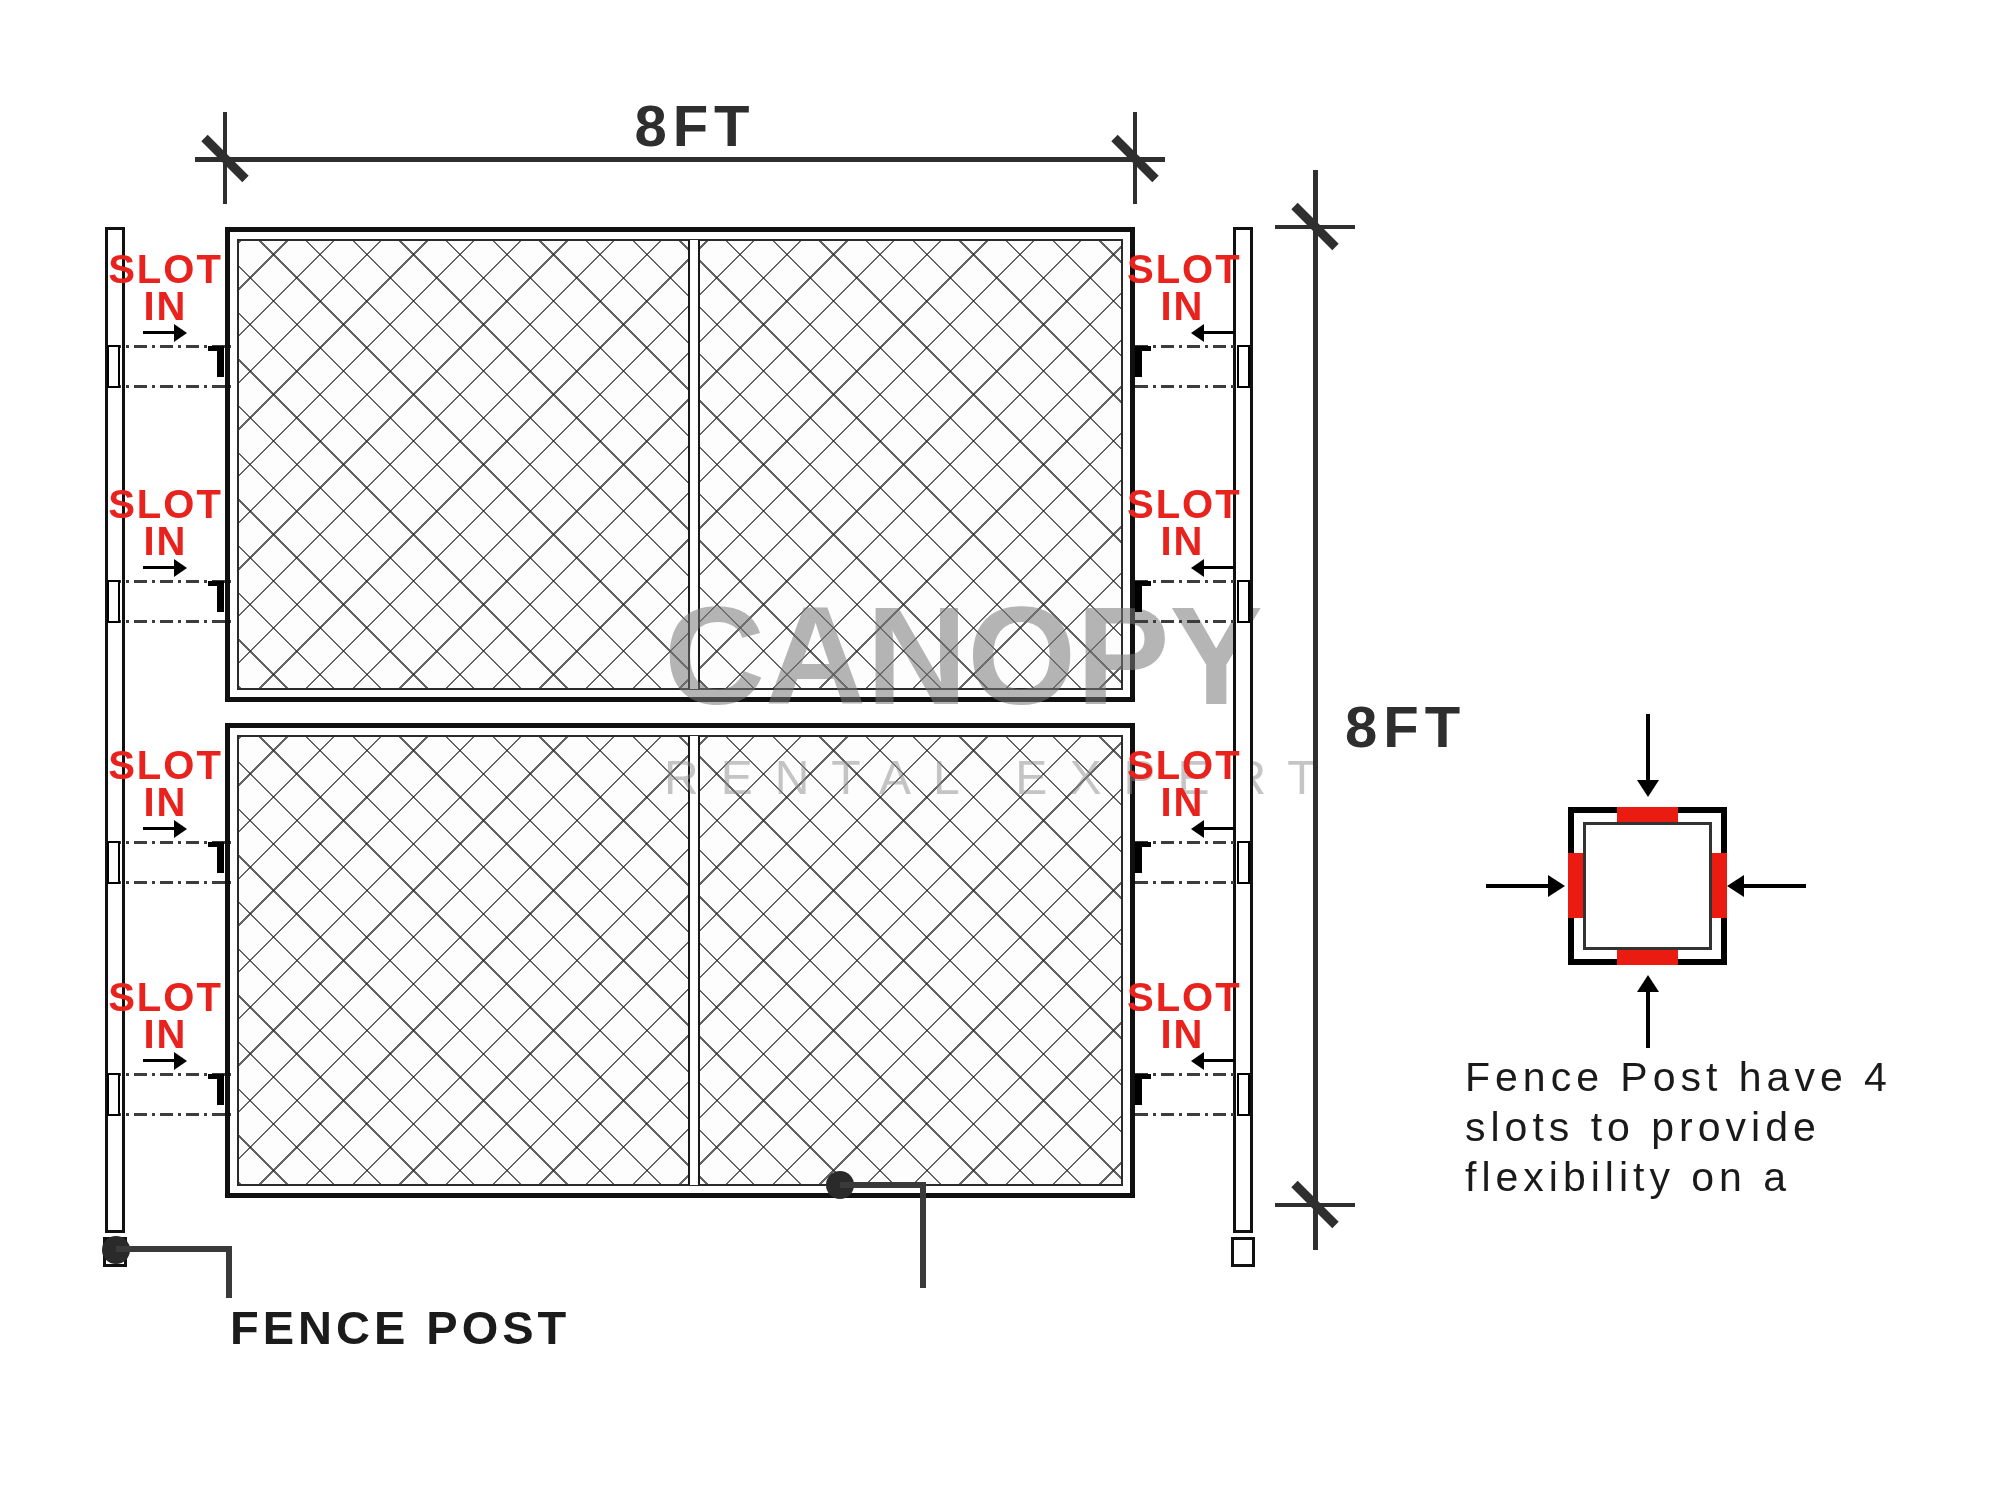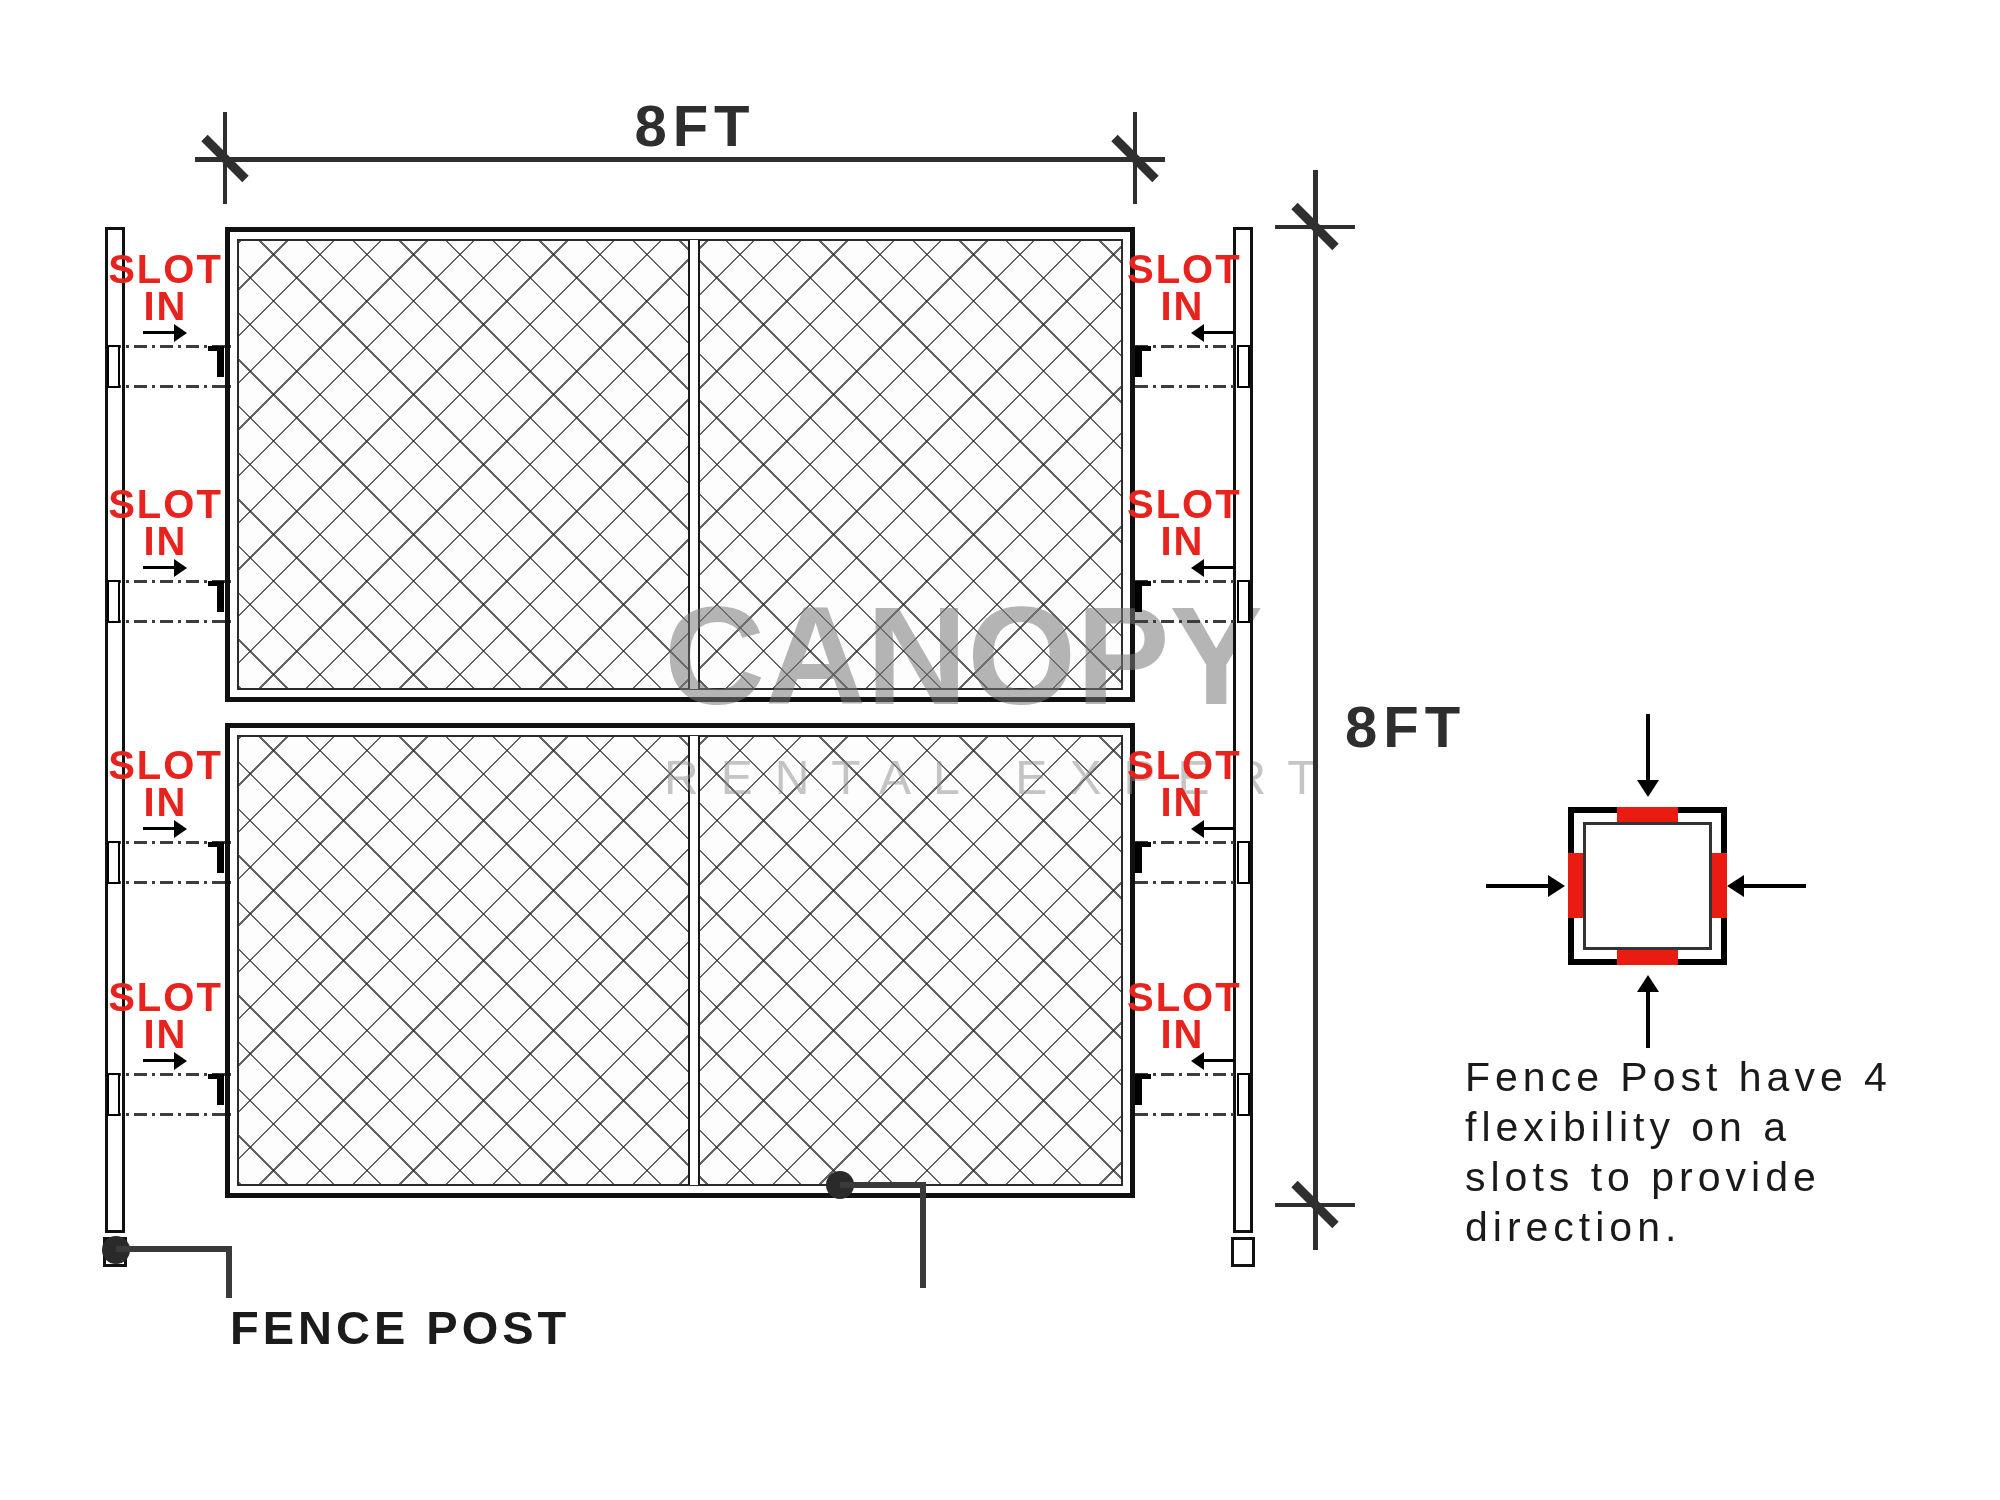--- a/index.html
+++ b/index.html
@@ -281,18 +281,17 @@
   <div class="tri tri-down"></div>
   <div class="det-arrow-ln da-bot-ln"></div>
   <div class="tri tri-up"></div>
   <div class="det-arrow-ln da-left-ln"></div>
   <div class="tri tri-right"></div>
   <div class="det-arrow-ln da-right-ln"></div>
   <div class="tri tri-left"></div>
 
   <div class="det-note">
     <div>Fence Post have 4</div>
+    <div>slots to provide</div>
     <div>flexibility on a</div>
-    <div>slots to provide</div>
-    <div>direction.</div>
   </div>
 
 </div>
 
 </body></html>

